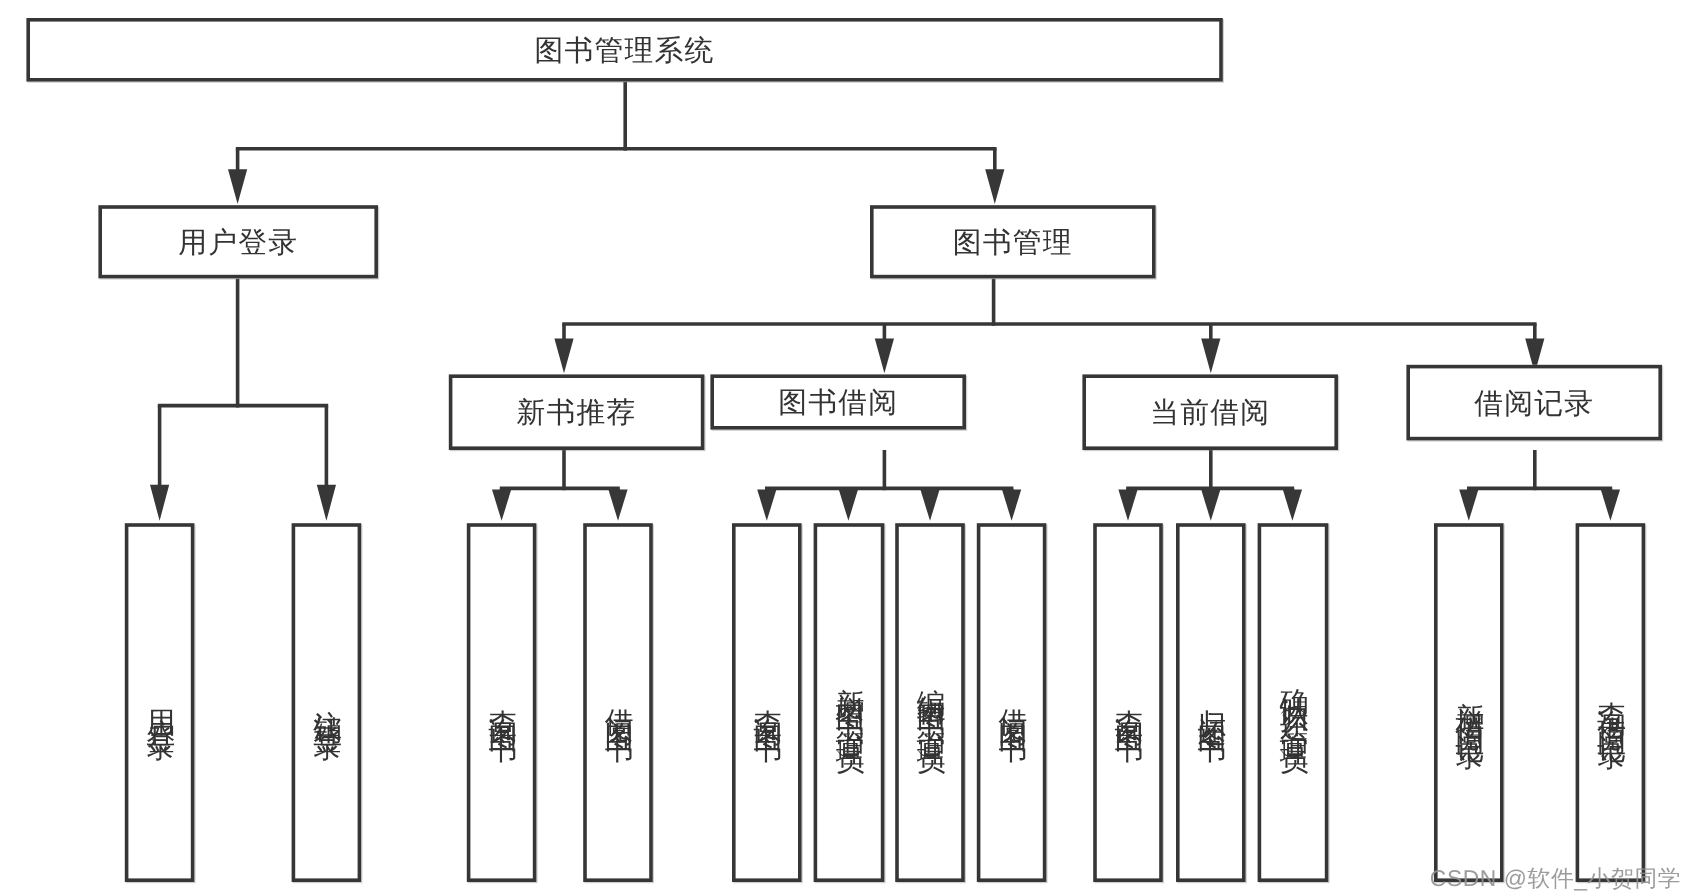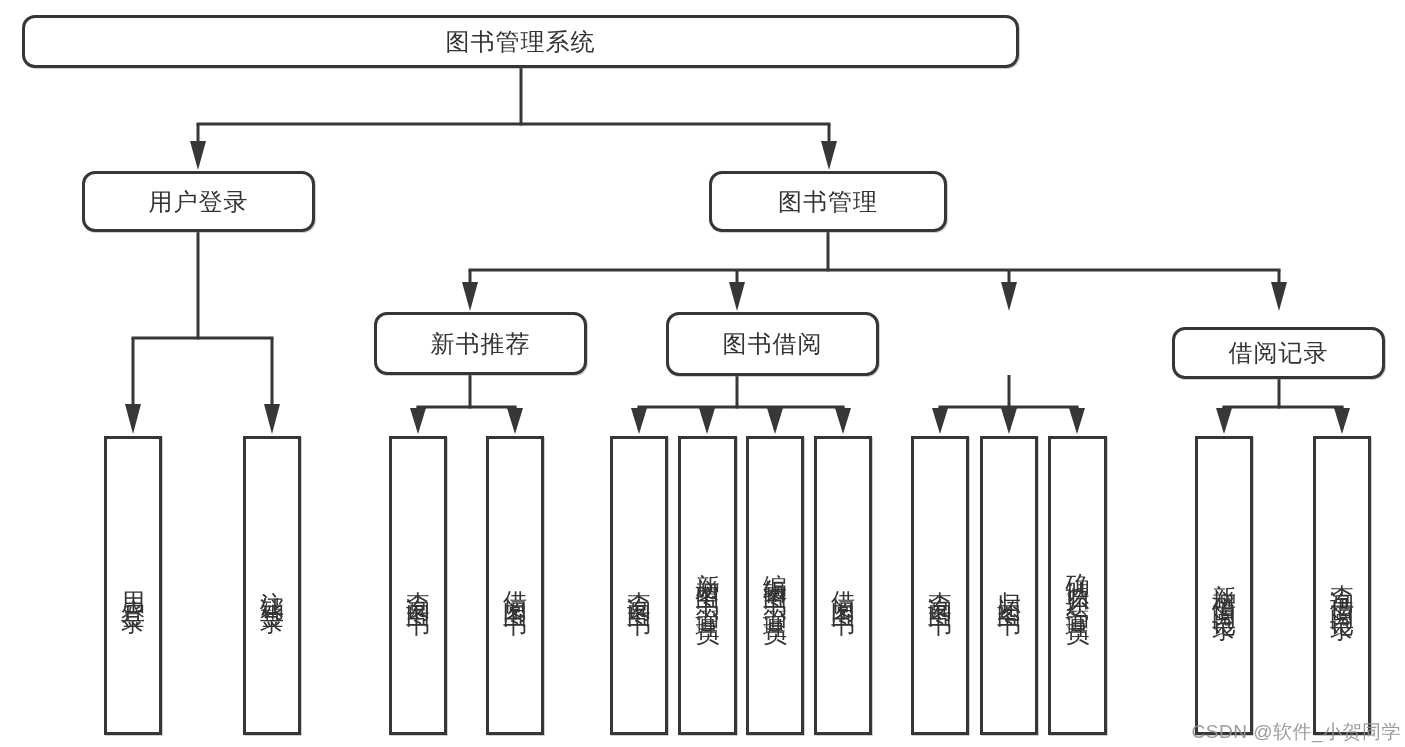--- a/index.html
+++ b/index.html
@@ -21,21 +21,20 @@
     align-items:center;
     justify-content:center;
     color:#333333;
     z-index:2;
   }
   .box.h{
     font-size:24px;
     font-weight:500;
     letter-spacing:1px;
     white-space:nowrap;
-    border-radius:13px;
   }
   .box.v{
     font-size:24px;
     font-weight:500;
   }
   .box.v .vtext{
     writing-mode:vertical-rl;
     text-orientation:mixed;
     letter-spacing:7px;
     line-height:1;
@@ -126,25 +125,26 @@
       <polygon points="1069,408 1085,408 1077,434"></polygon>
 
       <polygon points="1216,408 1232,408 1224,434"></polygon>
       <polygon points="1334,408 1350,408 1342,434"></polygon>
     </g>
   </svg>
 
   <div class="box h" style="left:22px;top:15px;width:997px;height:53px">图书管理系统</div>
 
   <div class="box h" style="left:82px;top:171px;width:233px;height:61px">用户登录</div>
-  <div class="box h" style="left:709px;top:171px;width:238px;height:61px">图书管理</div>
+  <div class="box h" style="left:725px;top:171px;width:238px;height:61px">图书管理</div>
 
   <div class="box h" style="left:374px;top:312px;width:213px;height:63px">新书推荐</div>
-  <div class="box h" style="left:666px;top:312px;width:213px;height:64px">图书借阅</div>
-  <div class="box h" style="left:1172px;top:327px;width:213px;height:52px">借阅记录</div>
+  <div class="box h" style="left:592px;top:312px;width:213px;height:46px">图书借阅</div>
+  <div class="box h" style="left:902px;top:312px;width:213px;height:63px">当前借阅</div>
+  <div class="box h" style="left:1172px;top:304px;width:213px;height:63px">借阅记录</div>
 
   <div class="box v" style="left:104px;top:436px;width:58px;height:299px">
     <span class="vtext">用户登录</span>
   </div>
   <div class="box v" style="left:243px;top:436px;width:58px;height:299px">
     <span class="vtext">注销登录</span>
   </div>
 
   <div class="box v" style="left:389px;top:436px;width:58px;height:299px">
     <span class="vtext">查询图书</span>

